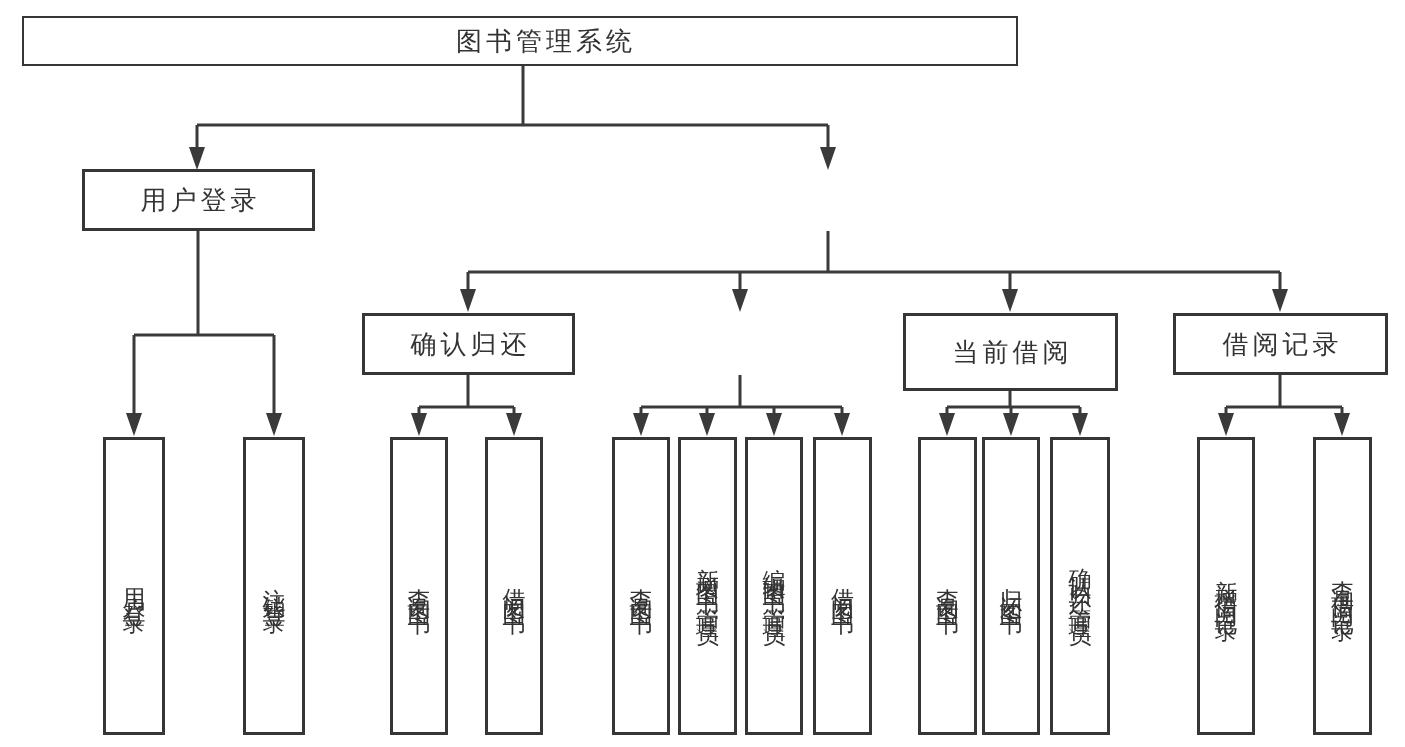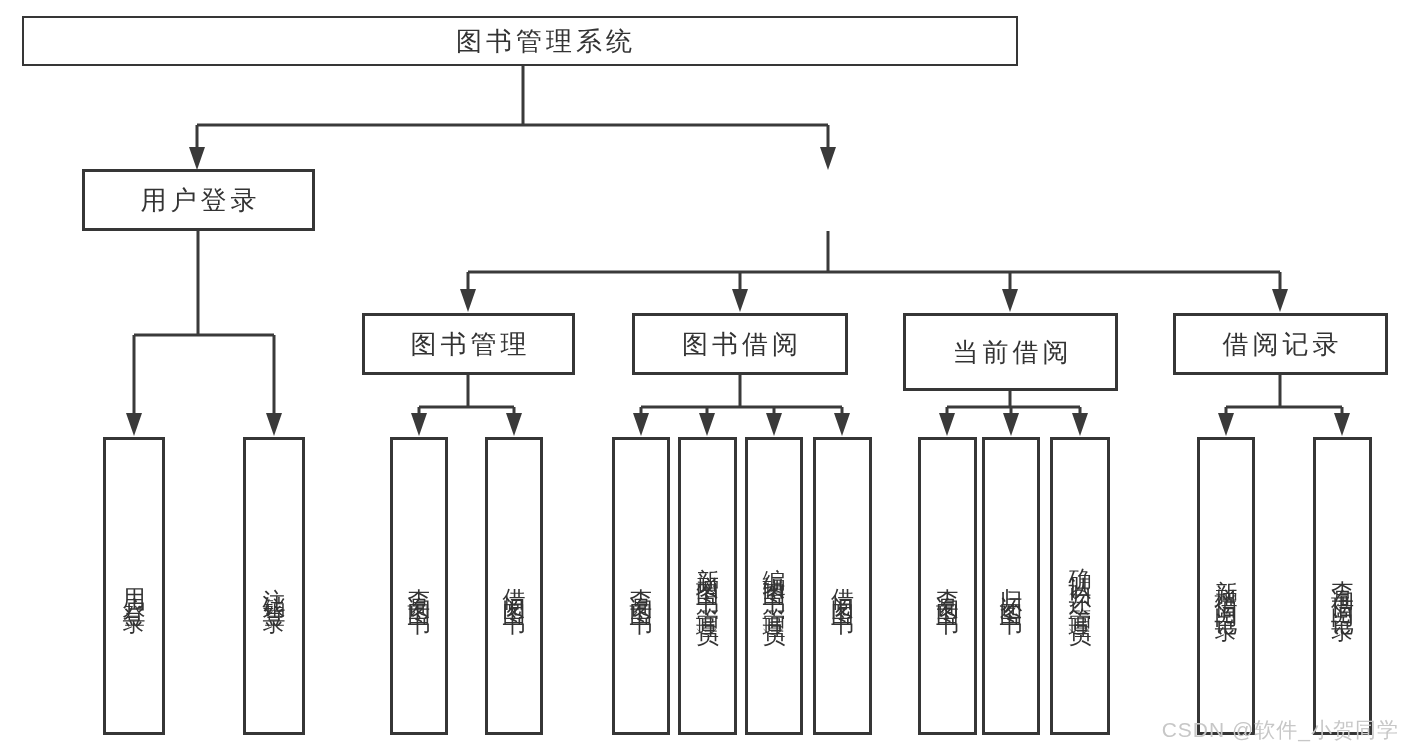--- a/index.html
+++ b/index.html
@@ -88,24 +88,21 @@
 
   <div class="node h root" style="left:22px;top:16px;width:996px;height:50px">
     <span>图书管理系统</span>
   </div>
 
   <div class="node h" style="left:82px;top:169px;width:233px;height:62px">
     <span>用户登录</span>
   </div>
 
   <div class="node h" style="left:362px;top:313px;width:213px;height:62px">
-    <span>图书管理</span>
-  </div>
-  <div class="node h" style="left:632px;top:313px;width:216px;height:62px">
-    <span>图书借阅</span>
+    <span>确认归还</span>
   </div>
   <div class="node h" style="left:903px;top:313px;width:215px;height:78px">
     <span>当前借阅</span>
   </div>
   <div class="node h" style="left:1173px;top:313px;width:215px;height:62px">
     <span>借阅记录</span>
   </div>
 
   <div class="node v" style="left:103px;top:437px;width:62px;height:298px">
     <span>用户登录</span>
@@ -144,15 +141,14 @@
     <span>确认归还（管理员）</span>
   </div>
 
   <div class="node v" style="left:1197px;top:437px;width:58px;height:298px">
     <span>新增借阅记录</span>
   </div>
   <div class="node v" style="left:1313px;top:437px;width:59px;height:298px">
     <span>查询借阅记录</span>
   </div>
 
-  <div class="watermark">CSDN @软件_小贺同学</div>
 
 </div>
 
 </body></html>

